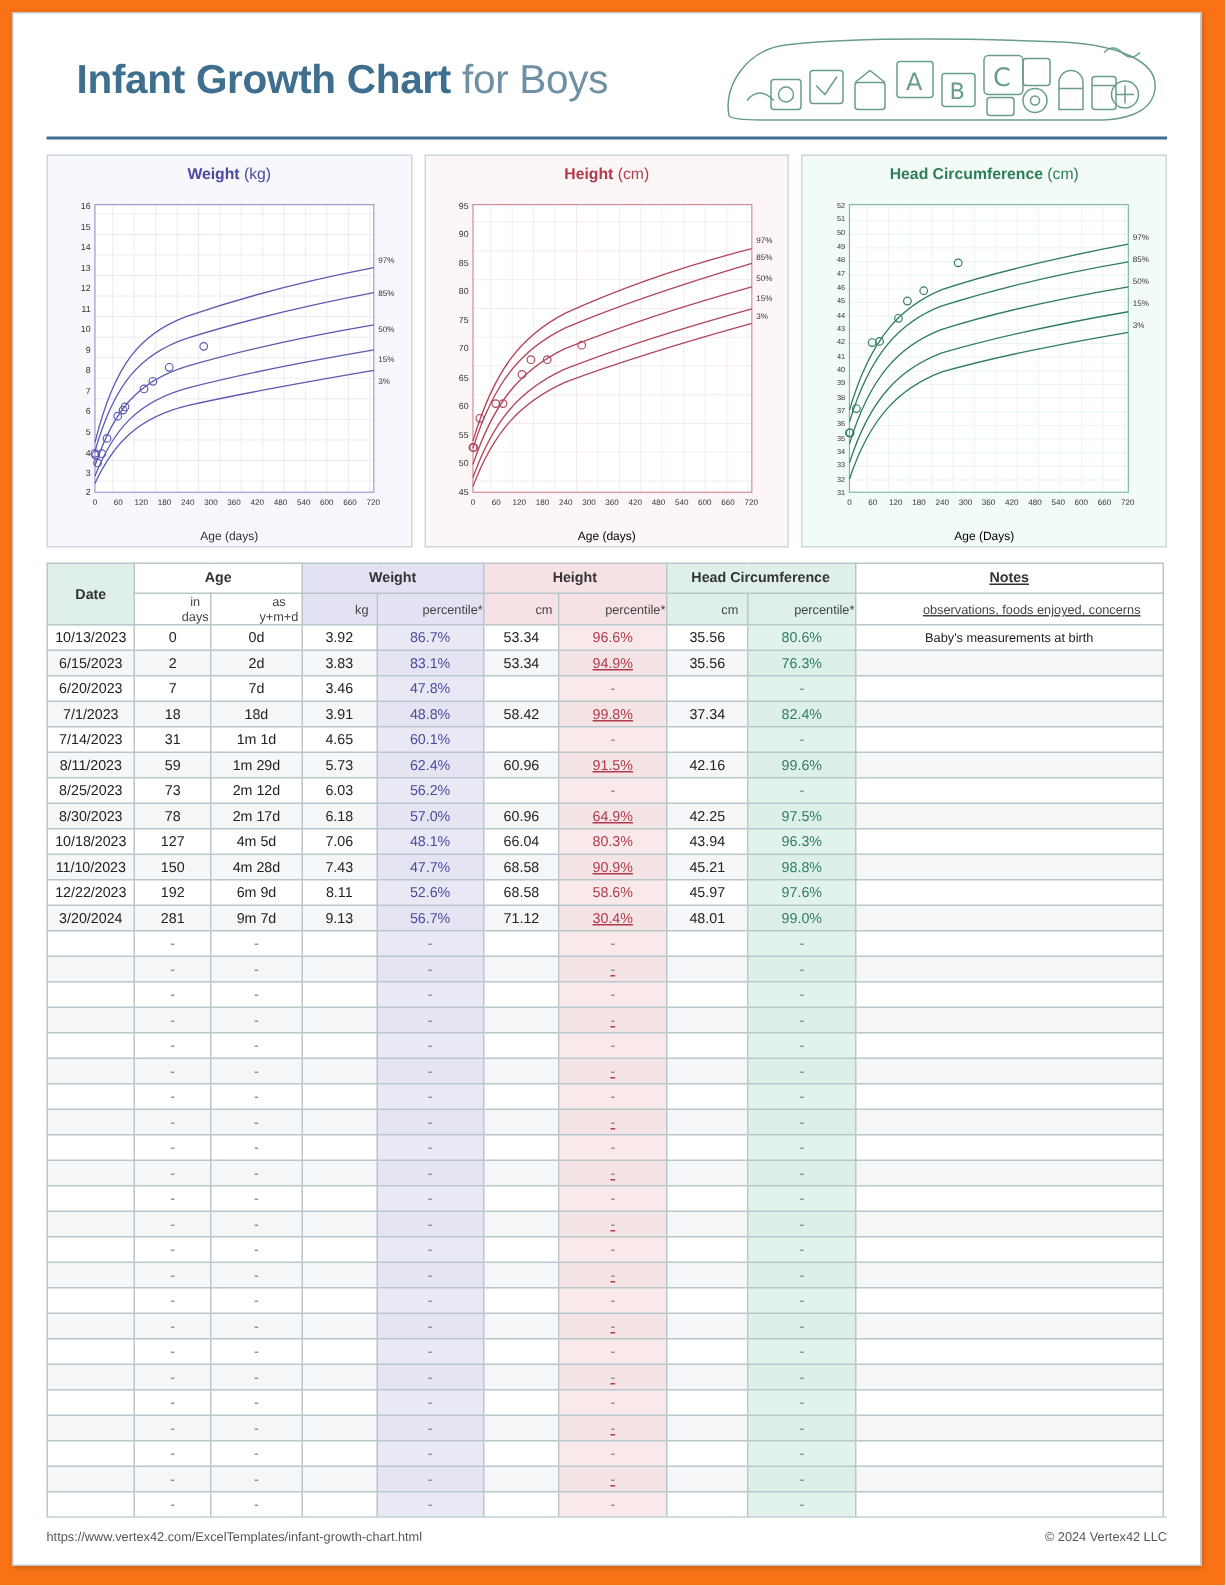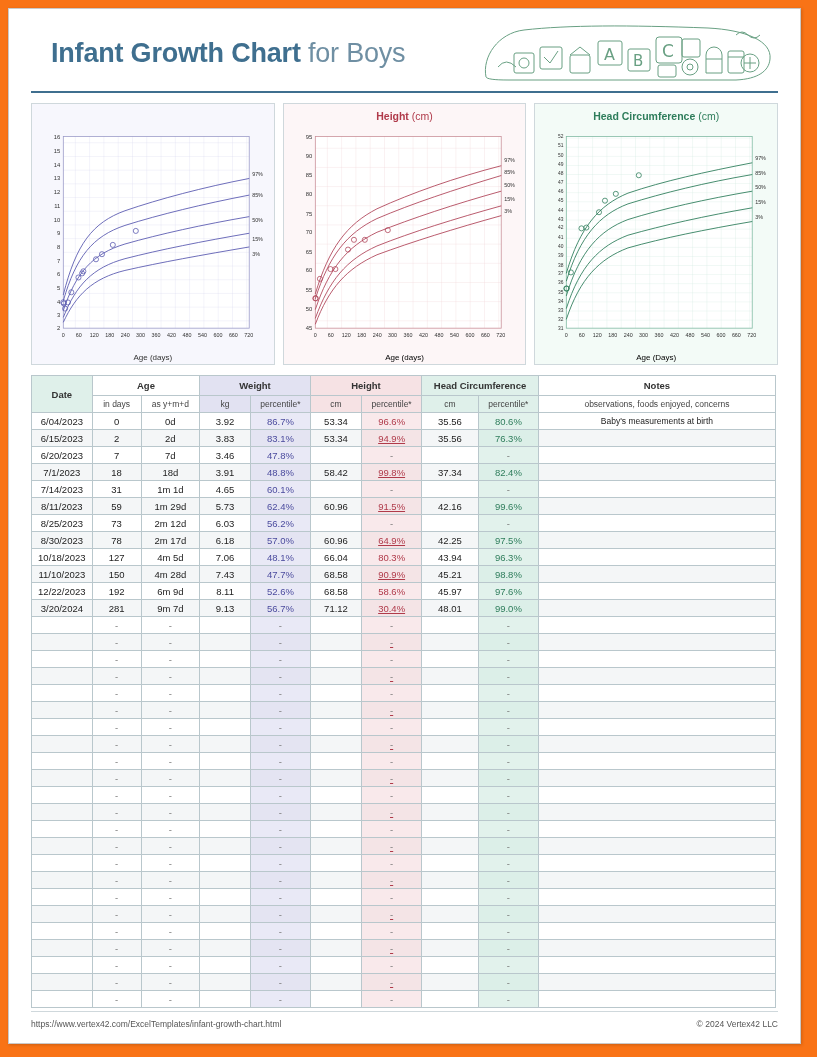--- a/index.html
+++ b/index.html
@@ -95,28 +95,28 @@
     text-align: center;
     font-weight: normal;
   }
   thead th {
     background: #ffffff;
     font-size: 9.5px;
     color: #333;
     height: 18px;
   }
   thead tr.h1 th { font-weight: bold; height: 20px; }
-  thead tr.h2 th { font-size: 8.5px; color: #444; }
+  thead tr.h2 th { font-size: 8.5px; color: #444; padding-left: 30px; }
 
   th.g-date  { background: #dff0ea; }
   th.g-age   { background: #ffffff; }
   th.g-wt    { background: #e2e2f2; }
   th.g-ht    { background: #f6e2e4; }
   th.g-hc    { background: #dff0ea; }
-  th.g-notes { background: #ffffff; }
+  th.g-notes { background: #ffffff; text-decoration: underline; }
 
   td.c-date { width: 62px; }
   td.c-days { width: 52px; }
   td.c-ymd  { width: 62px; }
   td.c-wt   { width: 54px; }
   td.c-wtp  { width: 62px; background: #e9e9f6; color: #4b4b9e; }
   td.c-ht   { width: 54px; }
   td.c-htp  { width: 62px; background: #f9e9eb; color: #b03a4a; }
   td.c-hc   { width: 60px; }
   td.c-hcp  { width: 62px; background: #e2f2ec; color: #2e7d5b; }
@@ -185,20 +185,21 @@
           <path d="M266 40 l12 0 M272 34 l0 12"></path>
           <path d="M258 12 q6 -6 12 0 q6 6 12 0"></path>
           <path d="M20 44 q8 -10 18 0"></path>
         </g>
       </svg>
     </div>
 
     <div class="charts">
 
       <div class="chart-box c-weight">
+        <div class="chart-title"><span>Weight</span> <span class="unit">(kg)</span></div>
         <svg class="chart-plot" viewBox="0 0 247 238">
           <defs>
             <pattern id="gw" width="14.6" height="14.0" patternUnits="userSpaceOnUse">
               <path d="M14.6 0 L0 0 0 14.0" fill="none" stroke="#d6d6ee" stroke-width="0.6"></path>
             </pattern>
           </defs>
           <rect x="32" y="8" width="190" height="196" fill="#ffffff" stroke="none"></rect>
           <rect x="32" y="8" width="190" height="196" fill="url(#gw)"></rect>
           <rect x="32" y="8" width="190" height="196" fill="none" stroke="#9a9ac8" stroke-width="0.8"></rect>
 
@@ -431,21 +432,21 @@
           <th class="g-wt">percentile*</th>
           <th class="g-ht">cm</th>
           <th class="g-ht">percentile*</th>
           <th class="g-hc">cm</th>
           <th class="g-hc">percentile*</th>
           <th class="g-notes">observations, foods enjoyed, concerns</th>
         </tr>
       </thead>
       <tbody id="tbody">
           <tr>
-            <td class="c-date">6/04/2023</td>
+            <td class="c-date">10/13/2023</td>
             <td class="c-days">0</td>
             <td class="c-ymd">0d</td>
             <td class="c-wt">3.92</td>
             <td class="c-wtp">86.7%</td>
             <td class="c-ht">53.34</td>
             <td class="c-htp">96.6%</td>
             <td class="c-hc">35.56</td>
             <td class="c-hcp">80.6%</td>
             <td class="c-notes">Baby's measurements at birth</td>
           </tr>

